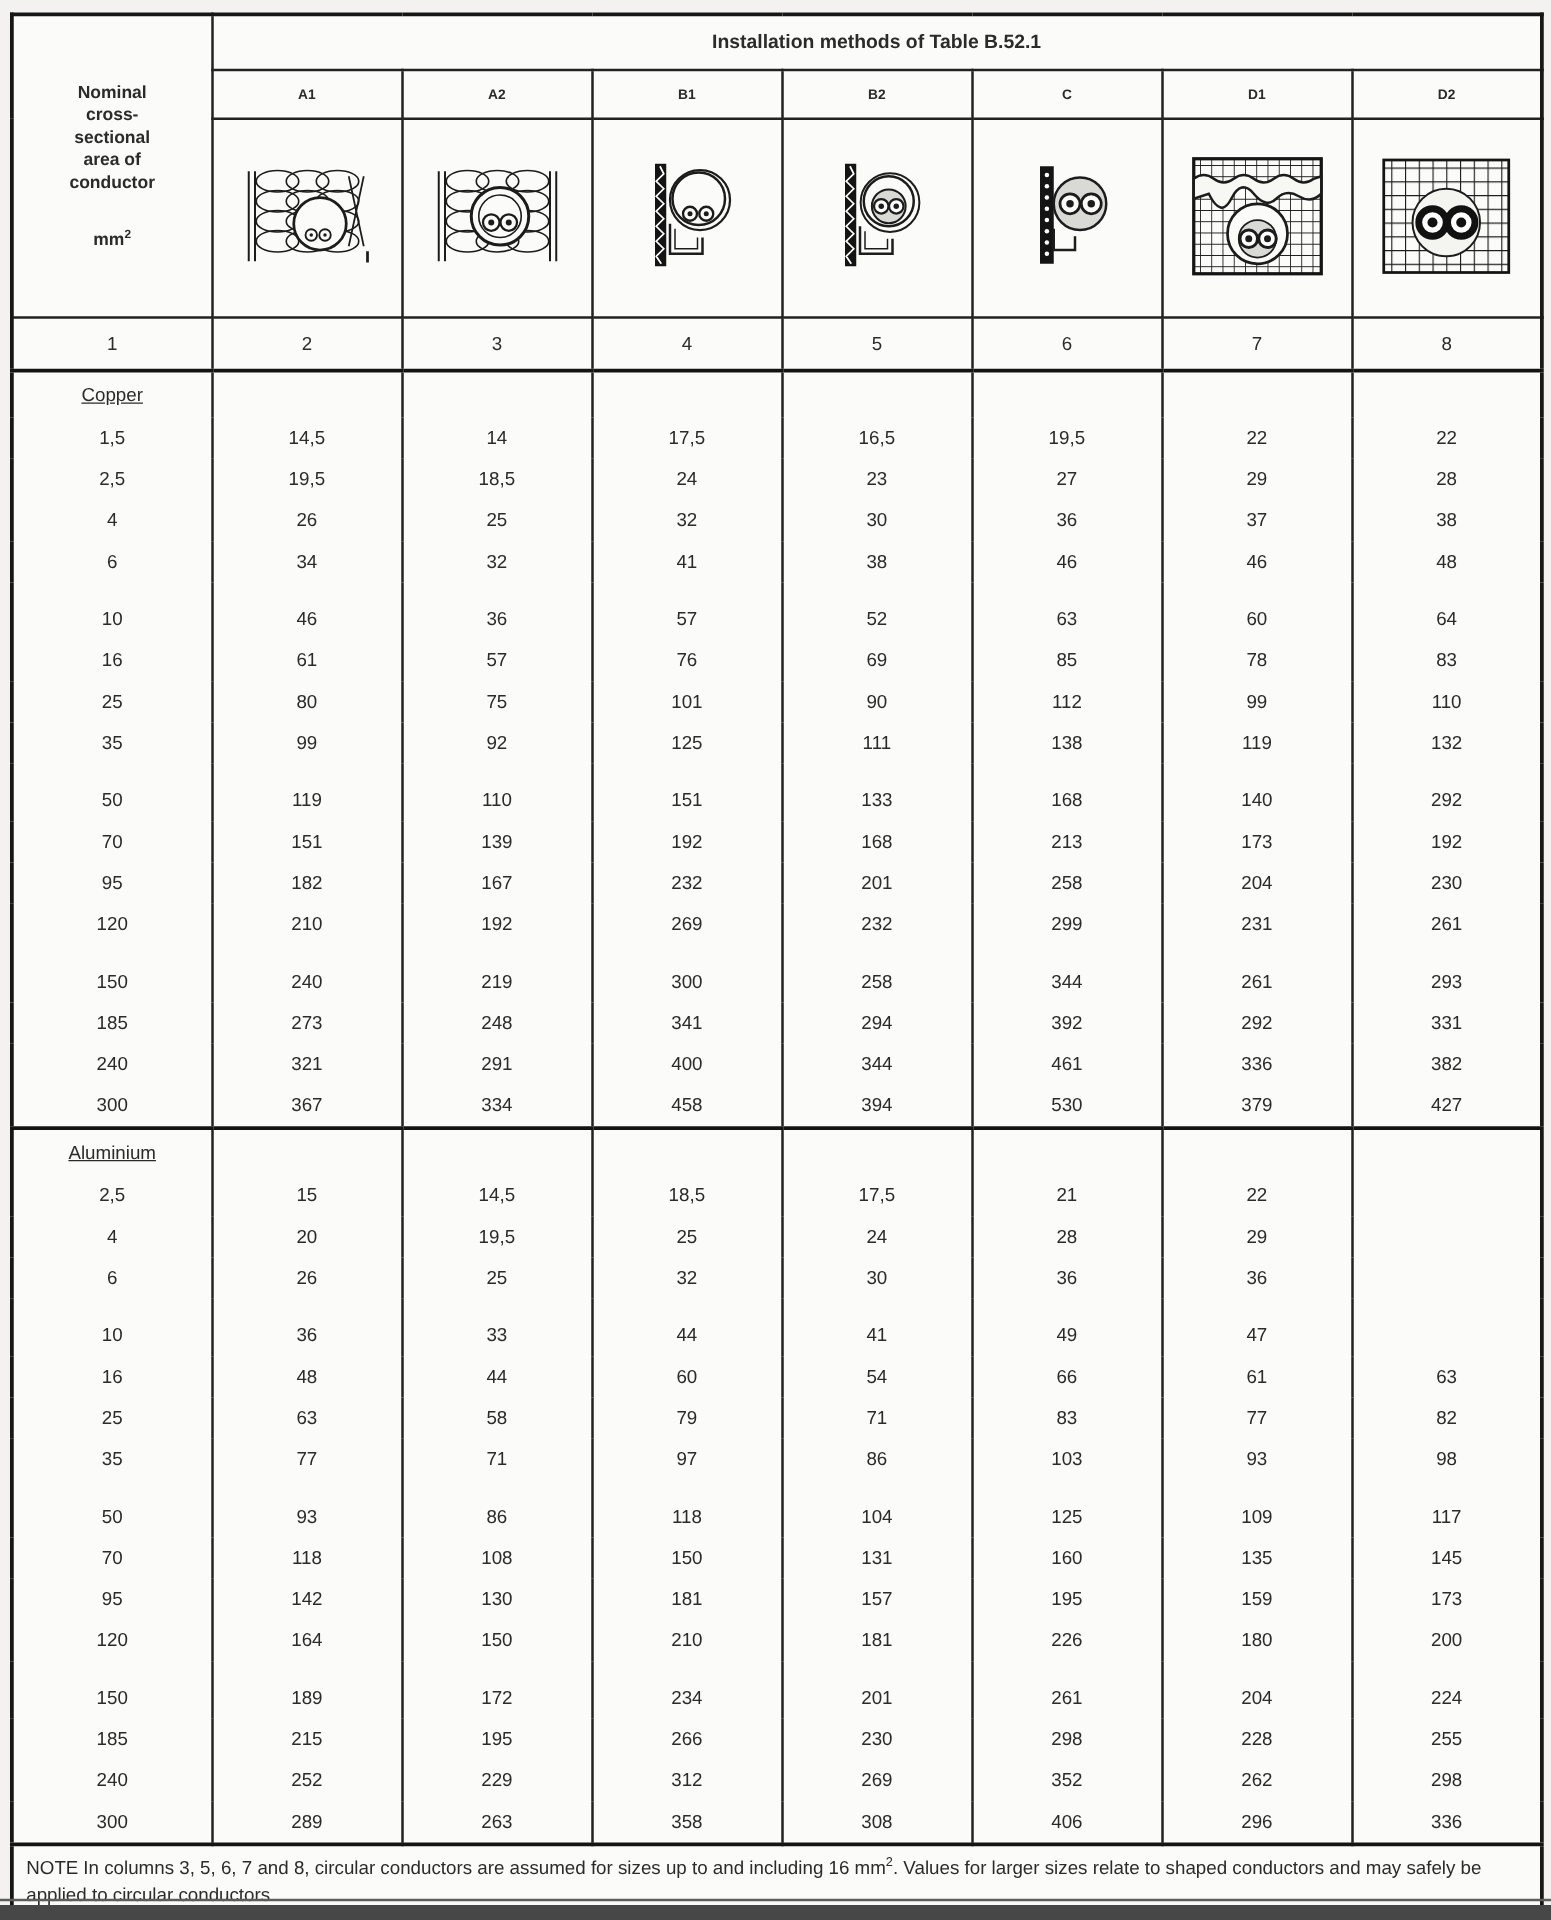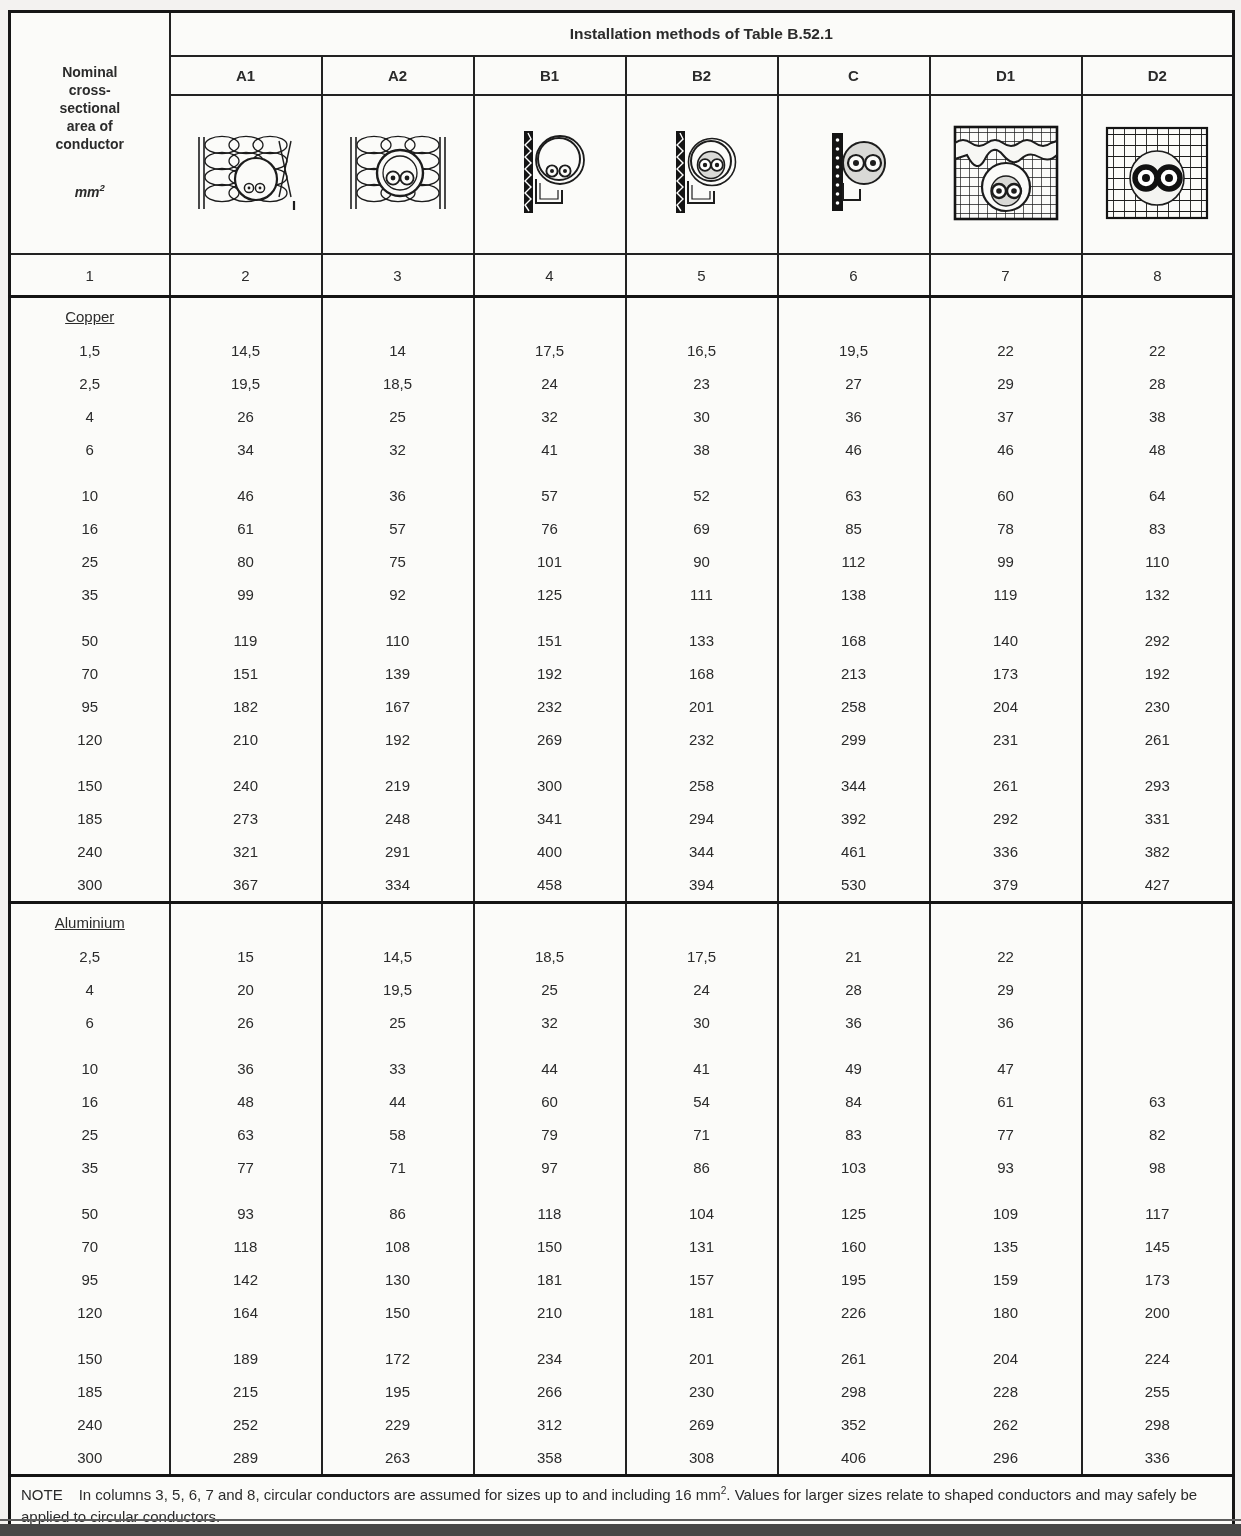--- a/index.html
+++ b/index.html
@@ -38,25 +38,25 @@
     border-bottom:2px solid #222;
   }
   .area-head{
     border-bottom:2px solid #222;
     font-weight:bold;
     font-size:14px;
     line-height:1.28;
     vertical-align:middle;
   }
   .area-label{white-space:pre-line;}
-  .area-unit{margin-top:28px;font-weight:bold;font-style:italic;}
+  .area-unit{margin-top:28px;font-weight:bold;}
   .letters-row th{
     height:37px;
     font-weight:bold;
-    font-size:15px;
+    font-size:11px;
     border-bottom:2px solid #222;
   }
   .icons-row td{
     height:157px;
     border-bottom:2px solid #222;
     vertical-align:middle;
   }
   .col-num-row td{
     height:40px;
     border-bottom:3px solid #141414;
@@ -71,21 +71,21 @@
   .section-label{font-size:15px;text-decoration:underline;}
   
   .note-cell{
     border-top:3px solid #141414;
     text-align:left;
     font-size:15px;
     line-height:1.45;
     padding:7px 10px 9px 10px;
     height:auto;
   }
-  .note-tag{margin-right:16px;}
+  .note-tag{margin-right:4px;}
   sup{font-size:0.68em;}
   .icon-wrap{display:inline-block;line-height:0;}
   
   .bottom-line{
     position:absolute;left:0;right:0;bottom:15px;height:2px;background:#5d5d5d;
   }
   .bottom-bar{
     position:absolute;left:0;right:0;bottom:0;height:12px;background:#474747;
   }
 </style>
@@ -524,21 +524,21 @@
           <td>49</td>
           <td>47</td>
           <td></td>
         </tr>
         <tr>
           <td>16</td>
           <td>48</td>
           <td>44</td>
           <td>60</td>
           <td>54</td>
-          <td>84</td>
+          <td>66</td>
           <td>61</td>
           <td>63</td>
         </tr>
         <tr>
           <td>25</td>
           <td>63</td>
           <td>58</td>
           <td>79</td>
           <td>71</td>
           <td>83</td>

